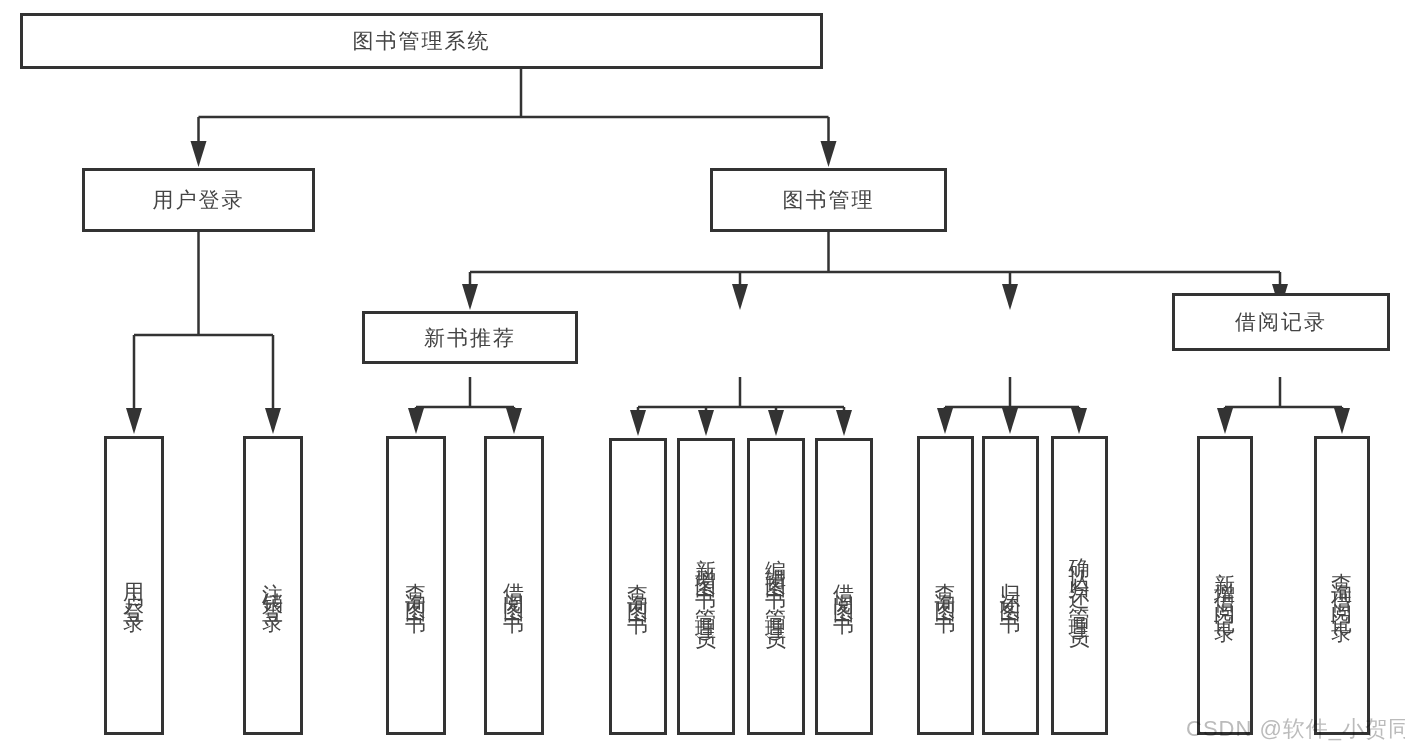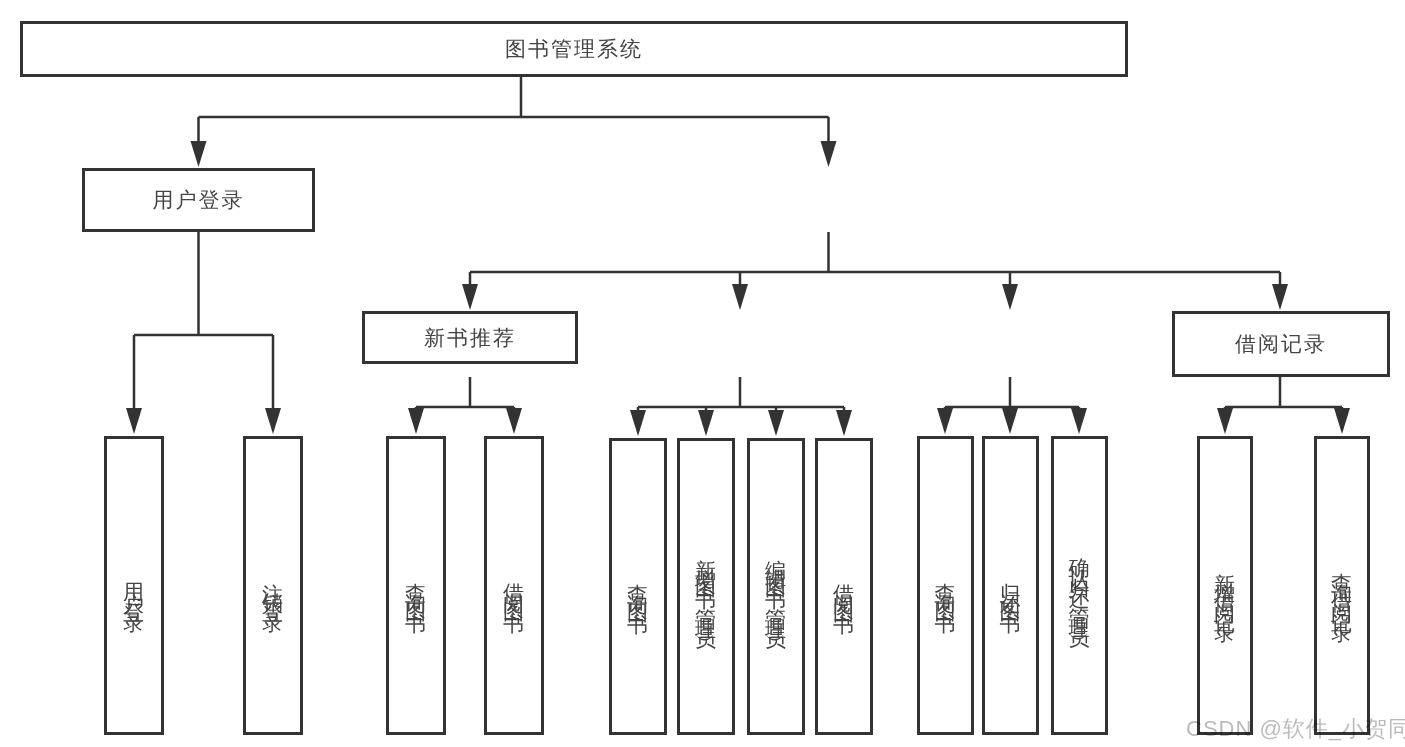--- a/index.html
+++ b/index.html
@@ -83,26 +83,27 @@
       <path d="M776 436 L768 410 L784 410 Z"></path>
       <path d="M844 436 L836 410 L852 410 Z"></path>
       <path d="M945 434 L937 408 L953 408 Z"></path>
       <path d="M1010 434 L1002 408 L1018 408 Z"></path>
       <path d="M1079 434 L1071 408 L1087 408 Z"></path>
       <path d="M1225 434 L1217 408 L1233 408 Z"></path>
       <path d="M1342 434 L1334 408 L1350 408 Z"></path>
     </g>
   </svg>
 
-  <div class="node" style="left:20px;top:21px;width:1108px;height:56px">图书管理系统</div>
+  <div class="node" style="left:20px;top:13px;width:803px;height:56px">图书管理系统</div>
 
   <div class="node" style="left:82px;top:168px;width:233px;height:64px">用户登录</div>
+  <div class="node" style="left:710px;top:168px;width:237px;height:64px">图书管理</div>
 
   <div class="node" style="left:362px;top:311px;width:216px;height:53px">新书推荐</div>
-  <div class="node" style="left:1172px;top:311px;width:218px;height:66px">借阅记录</div>
+  <div class="node" style="left:1172px;top:293px;width:218px;height:58px">借阅记录</div>
 
   <div class="node v" style="left:104px;top:436px;width:60px;height:299px">用户登录</div>
   <div class="node v" style="left:243px;top:436px;width:60px;height:299px">注销登录</div>
 
   <div class="node v" style="left:386px;top:436px;width:60px;height:299px">查询图书</div>
   <div class="node v" style="left:484px;top:436px;width:60px;height:299px">借阅图书</div>
 
   <div class="node v" style="left:609px;top:438px;width:58px;height:297px">查询图书</div>
   <div class="node v" style="left:677px;top:438px;width:58px;height:297px">新增图书（管理员）</div>
   <div class="node v" style="left:747px;top:438px;width:58px;height:297px">编辑图书（管理员）</div>

